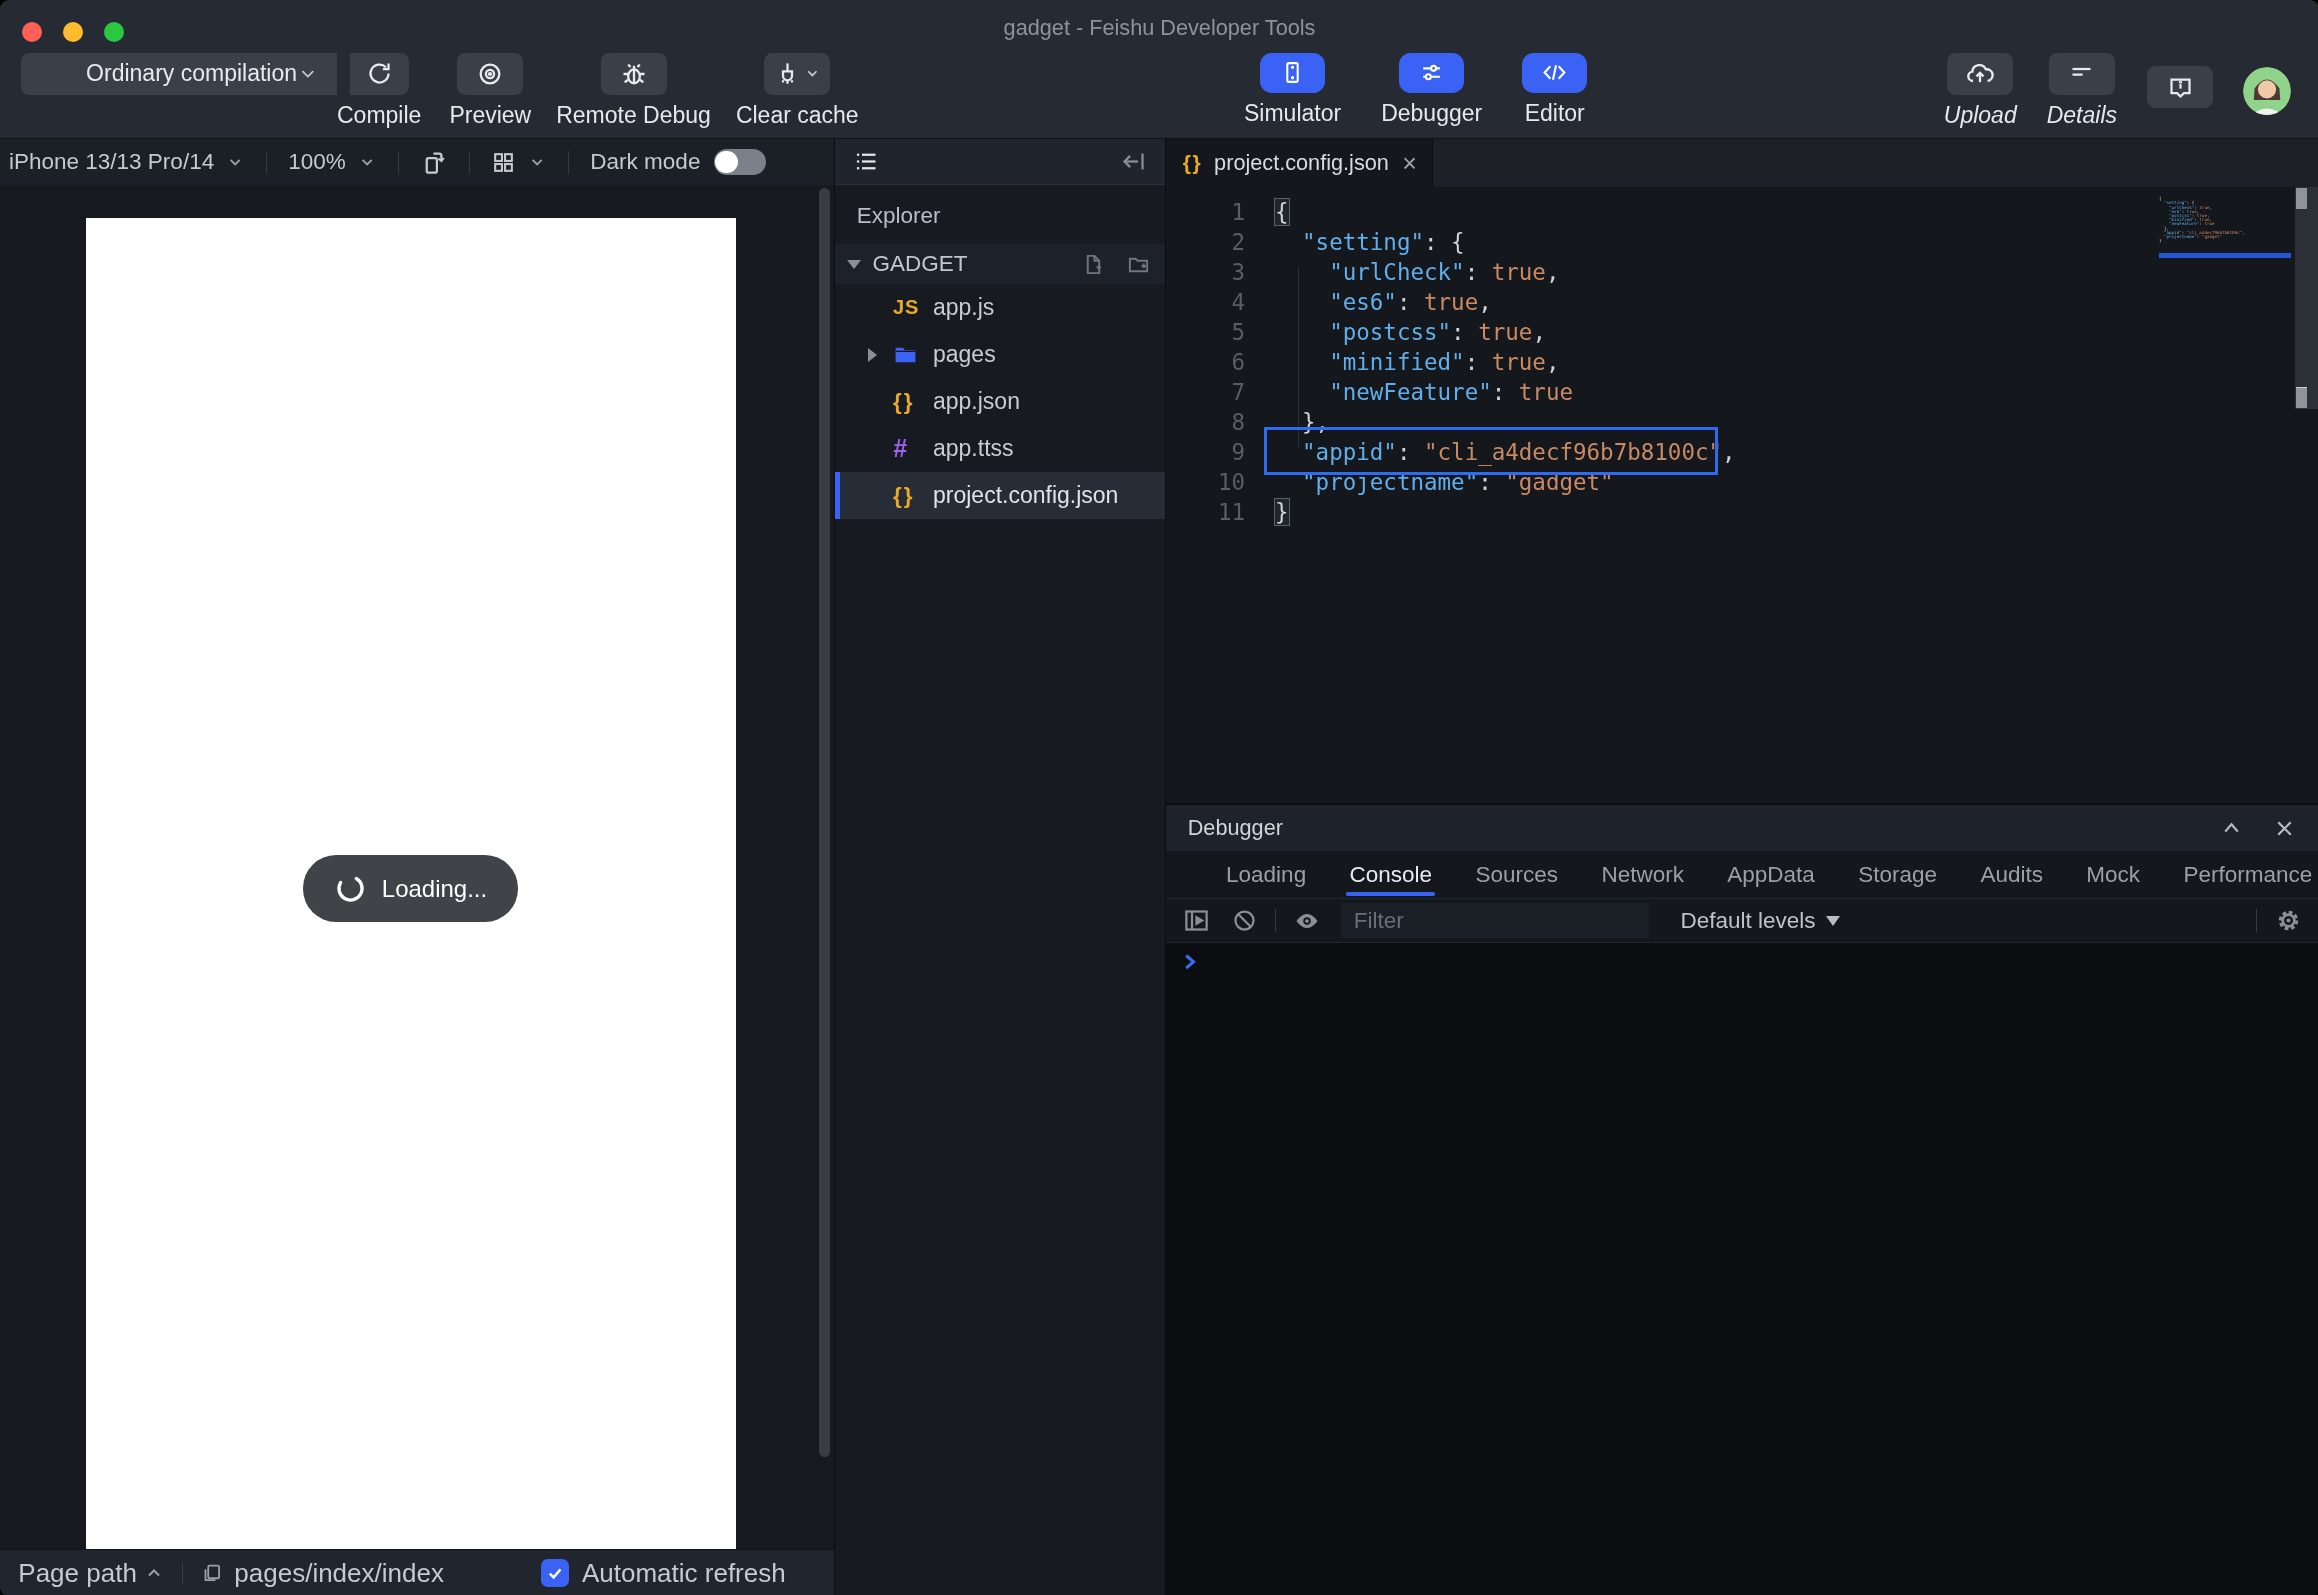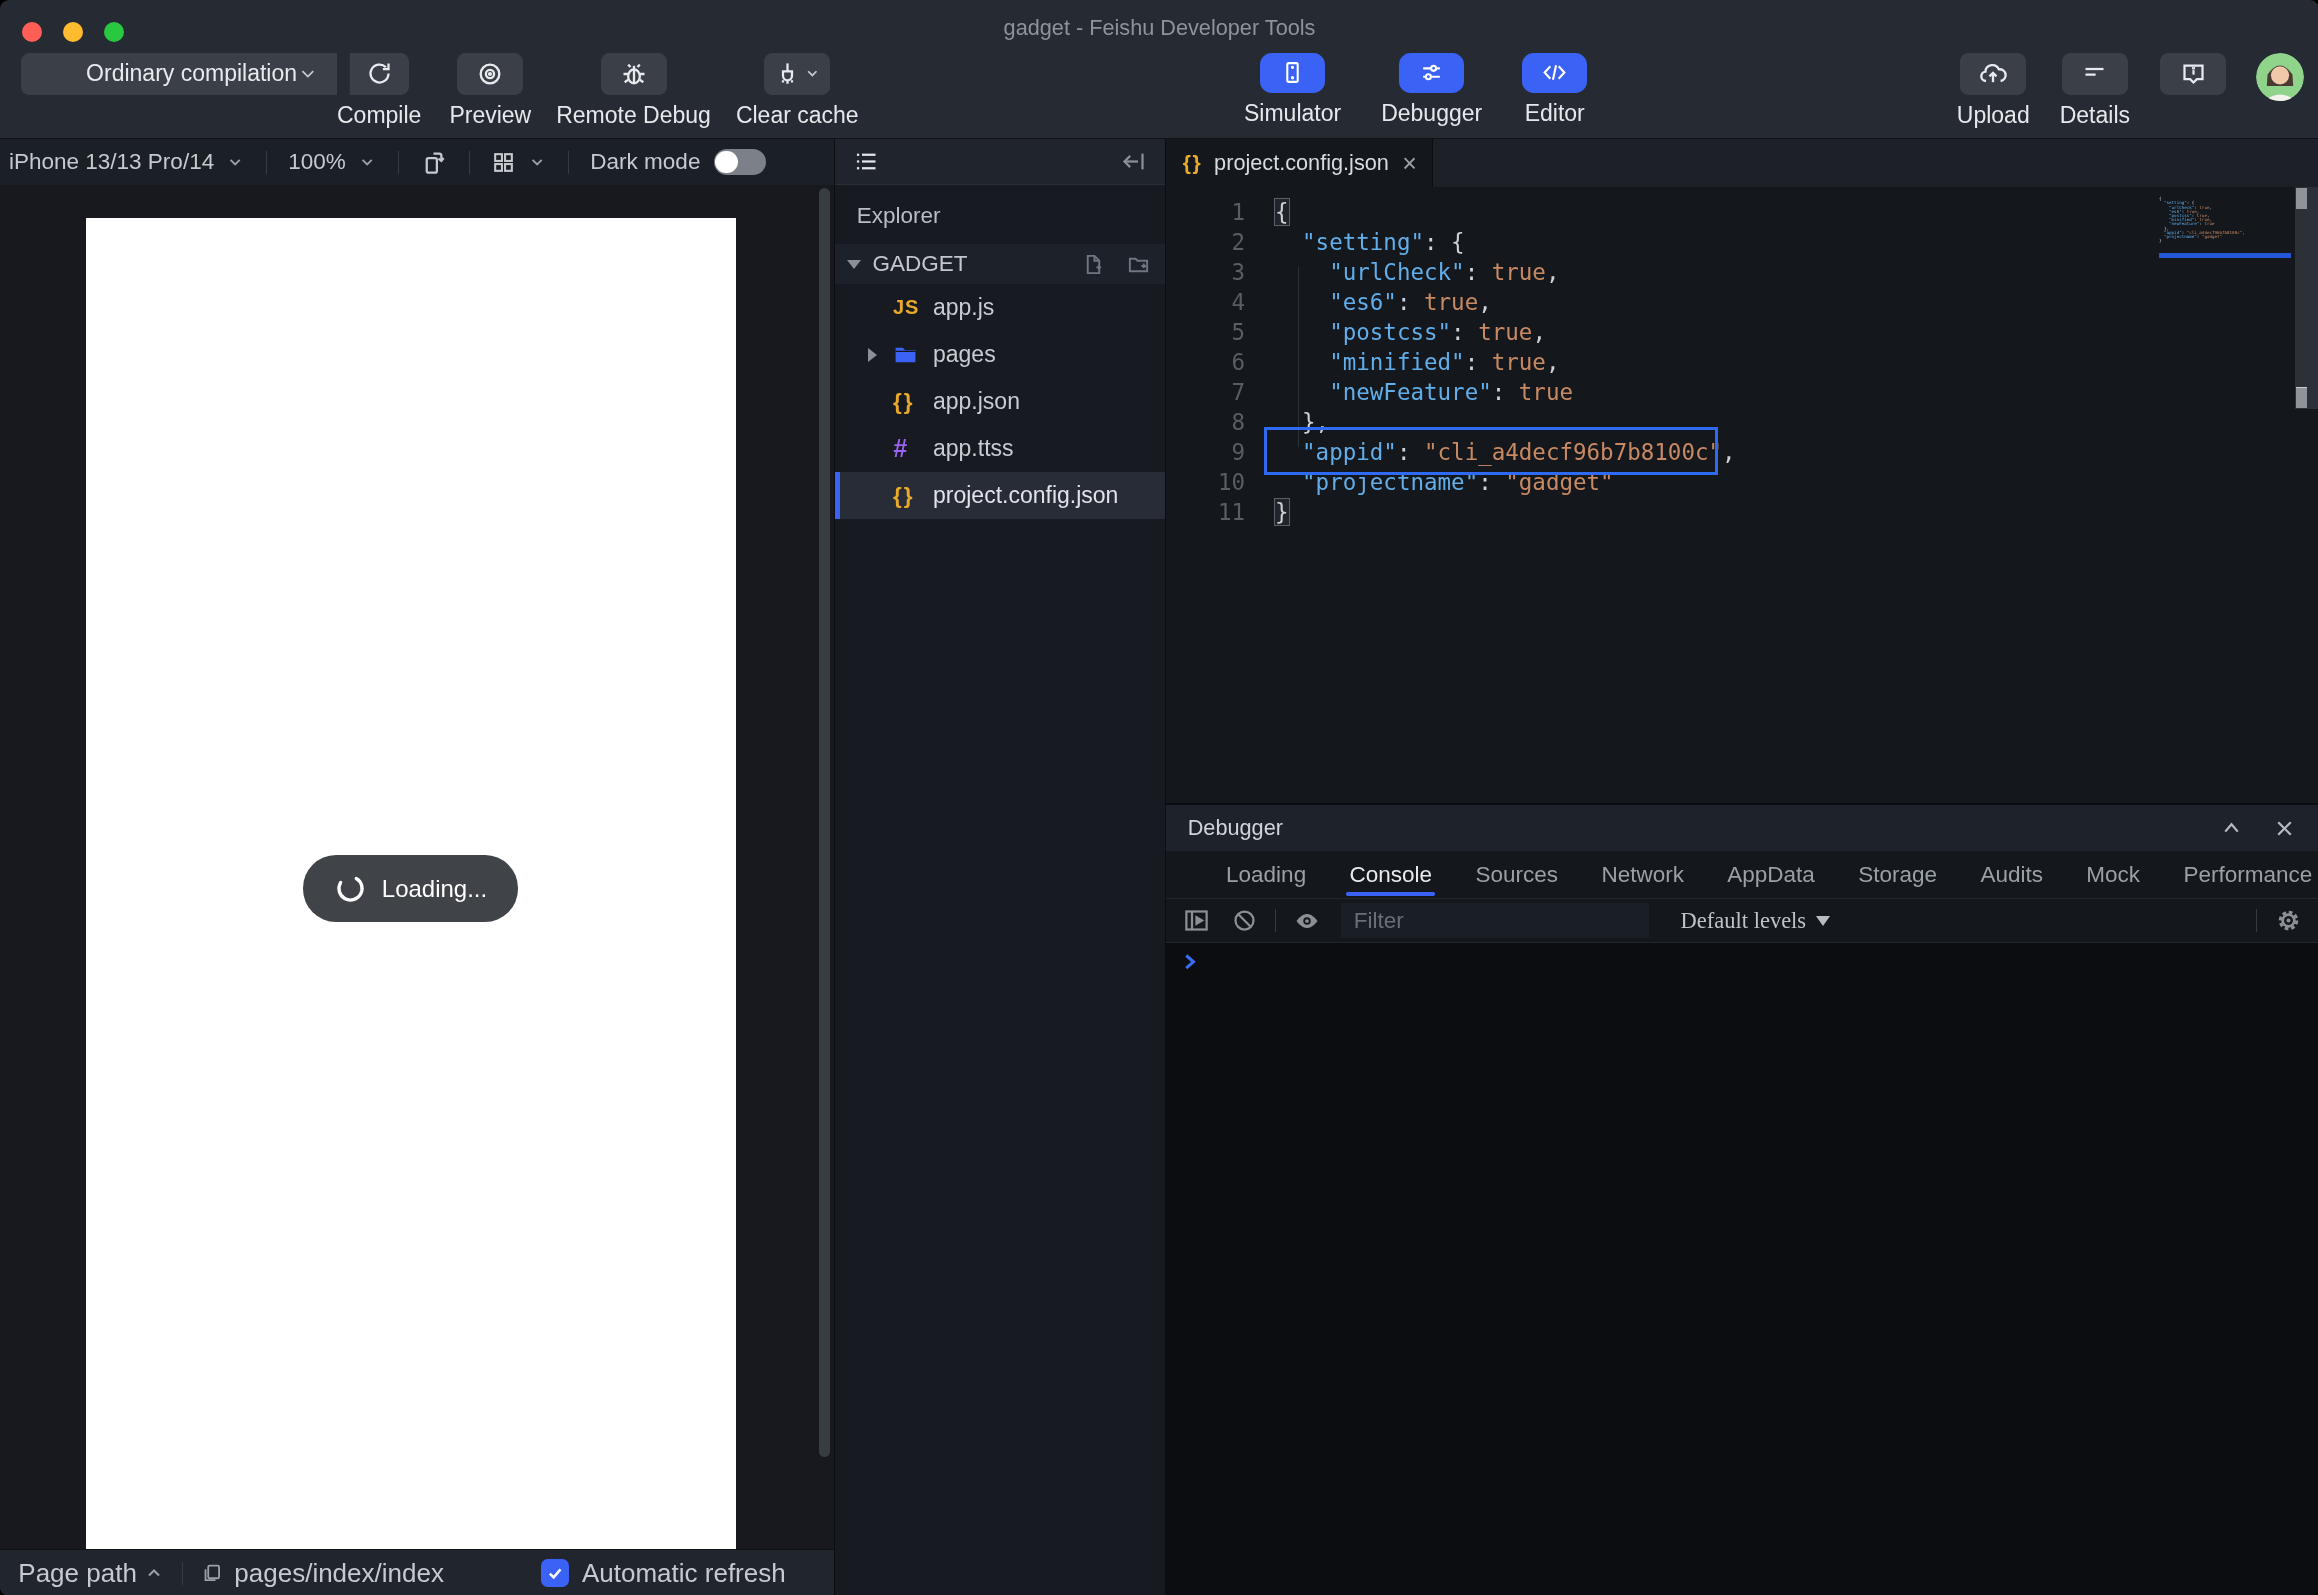--- a/index.html
+++ b/index.html
@@ -18,21 +18,21 @@
   .tool-item { display:flex; flex-direction:column; align-items:center; margin-top:5.8px; }
   .tool-item .lbl { margin-top:7.5px; font-size:23px; color:#e6e8ec; white-space:nowrap; }
   .btn { height:42px; background:#3a3f48; border-radius:8.3px; display:flex; align-items:center; justify-content:center; color:#e8eaee; }
   .btn.square { width:66px; }
   .left-group { display:flex; margin-left:21px; }
   .dropdown { width:316px; justify-content:flex-end; padding:0 18.3px; border-radius:8.3px 0 0 8.3px; font-size:23px; }
   .seg-right { width:60px; border-radius:0 8.3px 8.3px 0; border-left:1.7px solid #2b2f37; }
   .gap28 { width:28px; } .gap24 { width:25px; }
   .center-group { position:absolute; left:1244px; top:0; display:flex; gap:40px; }
   .blue-btn { width:65px; height:40px; border-radius:11.7px; background:var(--accent); color:#fff; display:flex; align-items:center; justify-content:center; }
-  .right-group { position:absolute; right:15px; top:0; display:flex; gap:30px; align-items:flex-start; }
+  .right-group { position:absolute; right:28px; top:0; display:flex; gap:30px; align-items:center;font-style:italic; }
   .avatar { width:48px; height:48px; border-radius:50%; overflow:hidden; margin-top:5.8px; flex:none; }
 
   svg.ic { display:block; }
 
   
   .main { flex:1; display:flex; min-height:0; }
 
   
   .sim-panel { width:835px; flex:none; background:#16181d; border-right:1.7px solid #0b0d10; display:flex; flex-direction:column; }
   .sim-toolbar { height:46px; flex:none; background:#1b1f26; display:flex; align-items:center; padding-left:9px; font-size:22.5px; color:#c6cad0; }
@@ -89,21 +89,21 @@
   .debugger { flex:1; display:flex; flex-direction:column; border-top:2.5px solid #0a0c0f; min-height:0; }
   .dbg-header { height:46px; flex:none; background:#1e222a; display:flex; align-items:center; padding:0 21.7px; font-size:21.7px; color:#d2d5da; }
   .dbg-header .hicons { margin-left:auto; display:flex; gap:28px; color:#b6bac0; }
   .dbg-tabs { height:48px; flex:none; background:#14171c; display:flex; align-items:center; padding-left:15px; border-bottom:0.8px solid #22262d; }
   .dbg-tab { font-size:22.5px; color:#9aa0a7; padding:0 21.7px; height:100%; display:flex; align-items:center; position:relative; }
   .dbg-tab.active { color:#e8eaed; }
   .dbg-tab.active::after { content:""; position:absolute; left:18.3px; right:18.3px; bottom:2.5px; height:3.3px; background:var(--accent); border-radius:1.7px; }
   .dbg-toolbar { height:44px; flex:none; background:#14171c; display:flex; align-items:center; padding:0 16.7px; border-bottom:0.8px solid #22262d; }
   .filter-input { width:308px; height:35px; background:#1a1e25; border:none; outline:none; color:#c6cad0; font-size:22.5px; padding:0 13.3px; margin-left:20px; font-family:"Liberation Sans", sans-serif; }
   .filter-input::placeholder { color:#6a6f77; }
-  .levels { font-size:22.5px; color:#bfc3c9; margin-left:32px; display:flex; align-items:center; gap:10px;font-family:Liberation Serif, serif; }
+  .levels { font-size:22.5px; color:#bfc3c9; margin-left:32px; display:flex; align-items:center; gap:10px; }
   .tri-down { width:0; height:0; border-left:7.5px solid transparent; border-right:7.5px solid transparent; border-top:10px solid #b9bdc3; }
   .dbg-toolbar .grow { flex:1; }
   .console { flex:1; background:#0b0d10; position:relative; }
   .prompt { position:absolute; left:13.3px; top:8.3px; }
 
   .toggle { width:52px; height:26px; border-radius:13.3px; background:#7b8089; position:relative; margin-left:13.3px; }
   .toggle .knob { position:absolute; left:1.7px; top:1.7px; width:22.5px; height:22.5px; border-radius:50%; background:#fff; }
 </style>
 </head>
 <body>

